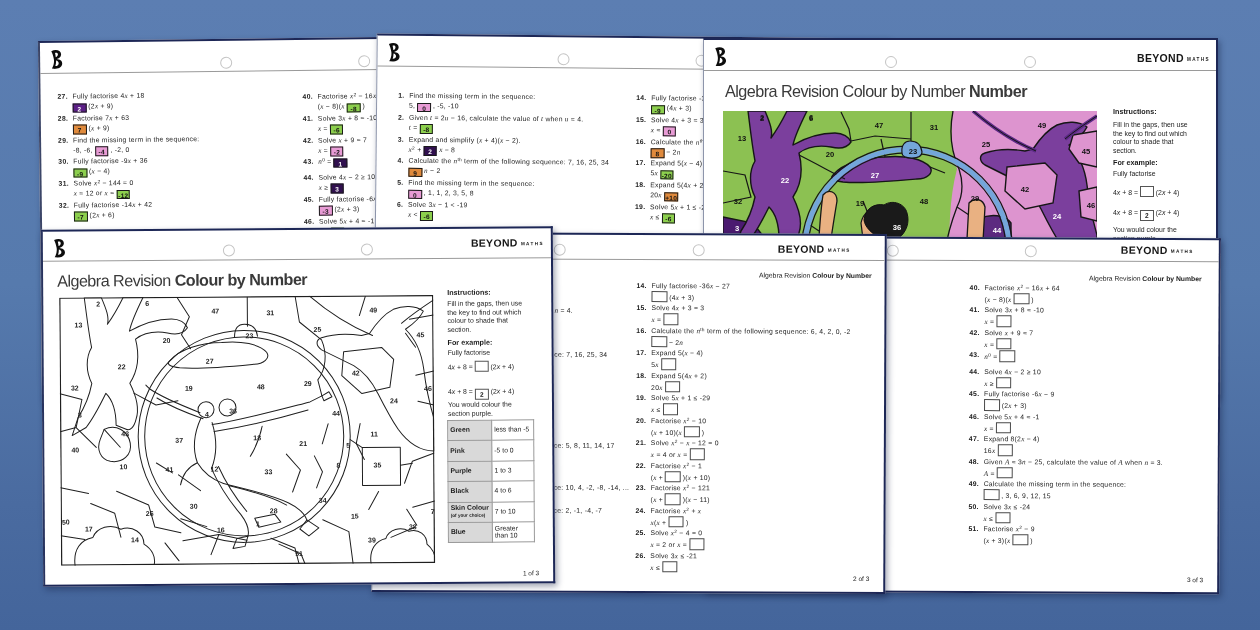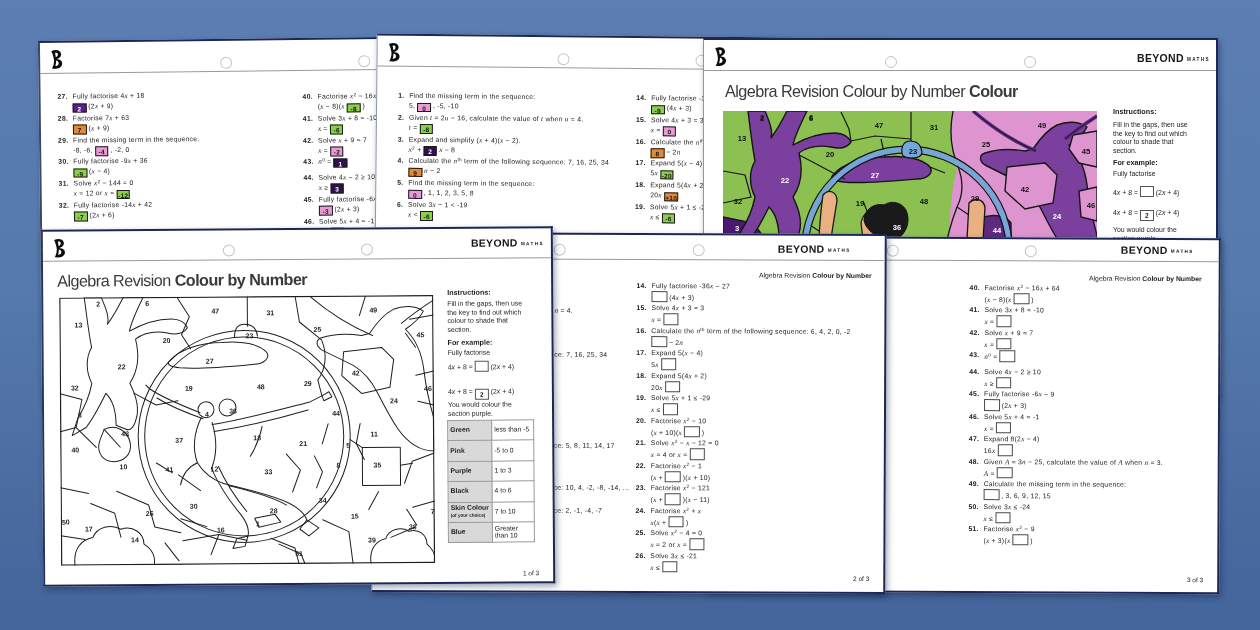--- a/index.html
+++ b/index.html
@@ -96,21 +96,21 @@
 </div>
 
 <div class="page" id="pgC" style="left:703px;top:38px;width:515px;height:360px;">
   <svg class="logo" viewBox="0 0 16 22">
       <path fill-rule="evenodd" d="M2.5,1.5 C8,-1 13.5,0.8 13.8,5 C14,8 11.5,10 8.5,10.7 C12.5,11 15.5,13 14.9,16.8 C14.2,21.3 8,23 3,21.6 C5.2,18 6,14 5.3,10.3 C4.7,6.9 3.8,4 2.5,1.5 Z M6.8,3.6 C7.3,5.6 7.6,7.4 7.6,8.6 C9.3,8 10.3,6.7 10.1,5.1 C9.9,3.5 8.4,3.1 6.8,3.6 Z M7.9,12.5 C8,14.5 7.7,16.7 7,18.7 C9.2,18.9 10.8,17.7 10.9,15.8 C11,14 9.6,12.8 7.9,12.5 Z" fill="#0d0d0d"></path>
     </svg>
   <div class="circ c1" style="left:181px;"></div>
     <div class="circ c2" style="left:320px;"></div>
   <div class="beyond" style="right:6px;top:12px;">BEYOND&nbsp;<span>MATHS</span></div>
   <div class="rule"></div>
-  <div class="title" style="left:21px;top:42px;">Algebra Revision Colour by Number <b>Colour</b></div>
+  <div class="title" style="left:21px;top:42px;">Algebra Revision Colour by Number <b>Number</b></div>
 
   <svg id="cpic" style="position:absolute;left:19px;top:71px;" width="374" height="268" viewBox="0 0 374 268">
     <rect x="0" y="0" width="374" height="268" fill="#8cc152"></rect>
     <path d="M230,0 L374,0 L374,268 L196,268 C208,240 218,200 224,160 C228,130 224,96 234,58 C228,40 228,18 230,0 Z" fill="#dd94cf"></path>
     <path d="M230,0 C226,20 228,40 236,58 C240,70 240,84 234,96 C228,112 224,126 222,140" fill="none" stroke="#161616" stroke-width="1.3"></path>
     <path d="M0,106 L30,112 L44,130 L38,268 L0,268 Z" fill="#4b1a70" stroke="#161616" stroke-width="1.3"></path>
     <g fill="#7b3f9d" stroke="#161616" stroke-width="1.4" stroke-linejoin="round">
       <path d="M25,0 L42,0 C47,12 50,20 48,27 C56,16 60,8 64,0 L84,0 C78,12 72,24 70,34 C84,26 100,22 112,22 C120,22 126,26 128,31 C124,37 116,38 108,36 C96,34 84,36 76,42 C80,58 78,74 70,86 C76,98 80,110 76,122 C74,130 70,134 66,132 L56,128 C56,114 52,102 46,96 C40,108 34,120 26,130 L12,138 L18,120 C26,108 30,96 32,86 C26,74 26,60 32,50 C29,34 27,16 25,0 Z"></path>
       <path d="M110,64 C120,52 142,46 162,46 C182,44 200,48 207,56 C211,62 204,68 194,68 C172,70 140,73 120,71 C112,70 106,68 110,64 Z"></path>
       <path d="M310,38 C318,26 326,18 334,14 C344,10 356,10 364,16 C360,24 352,30 346,34 C356,44 362,58 364,74 C366,92 370,110 374,124 L374,156 C360,156 348,148 338,134 C330,122 324,110 318,98 C312,86 304,76 294,70 C282,64 270,58 262,54 C256,50 256,44 262,42 C274,38 290,38 302,40 Z"></path>

